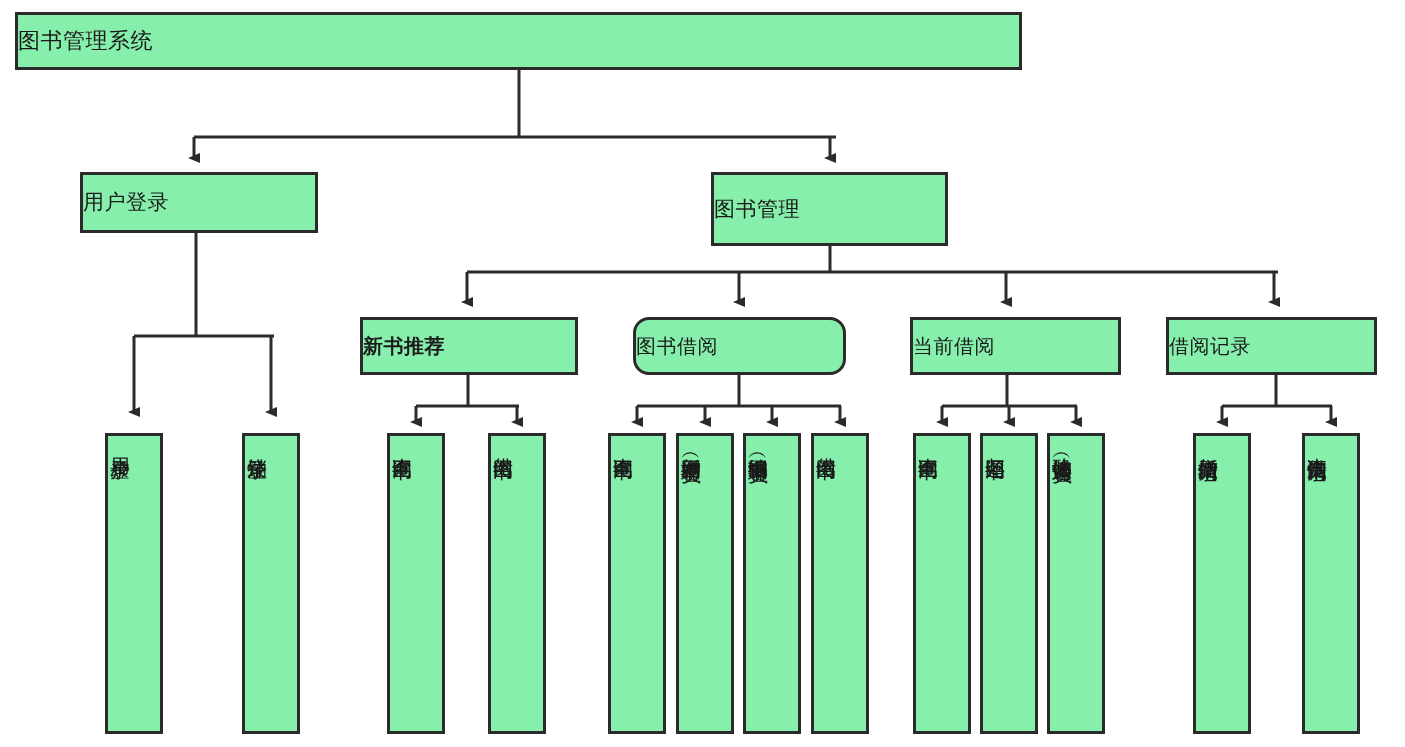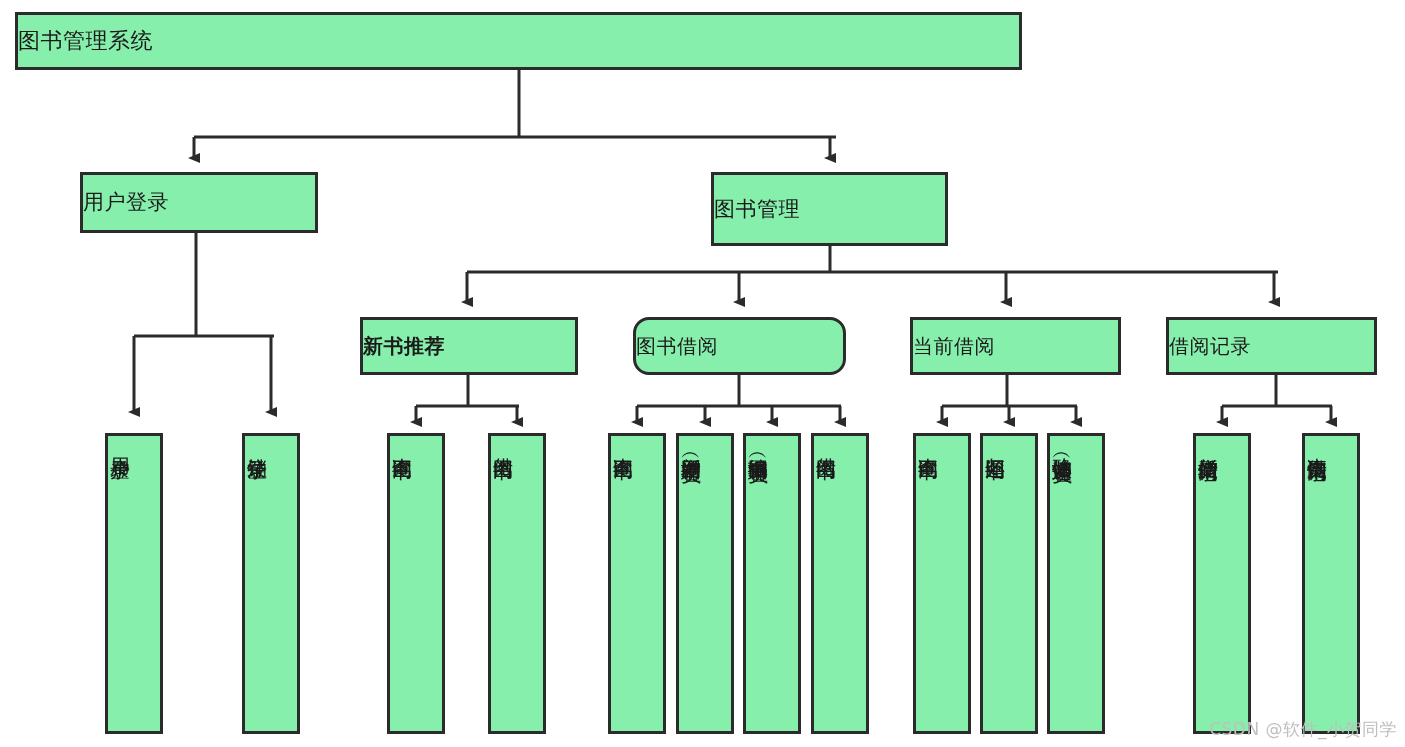--- a/index.html
+++ b/index.html
@@ -193,15 +193,14 @@
     <span class="label">确认归还（管理员）</span>
   </div>
 
   <div class="node leaf" style="left:1193px; top:433px; width:58px; height:301px;">
     <span class="label">新增借阅记录</span>
   </div>
   <div class="node leaf" style="left:1302px; top:433px; width:58px; height:301px;">
     <span class="label">查询借阅记录</span>
   </div>
 
-  <div id="watermark">CSDN @软件_小贺同学</div>
 
 </div>
 
 </body></html>

